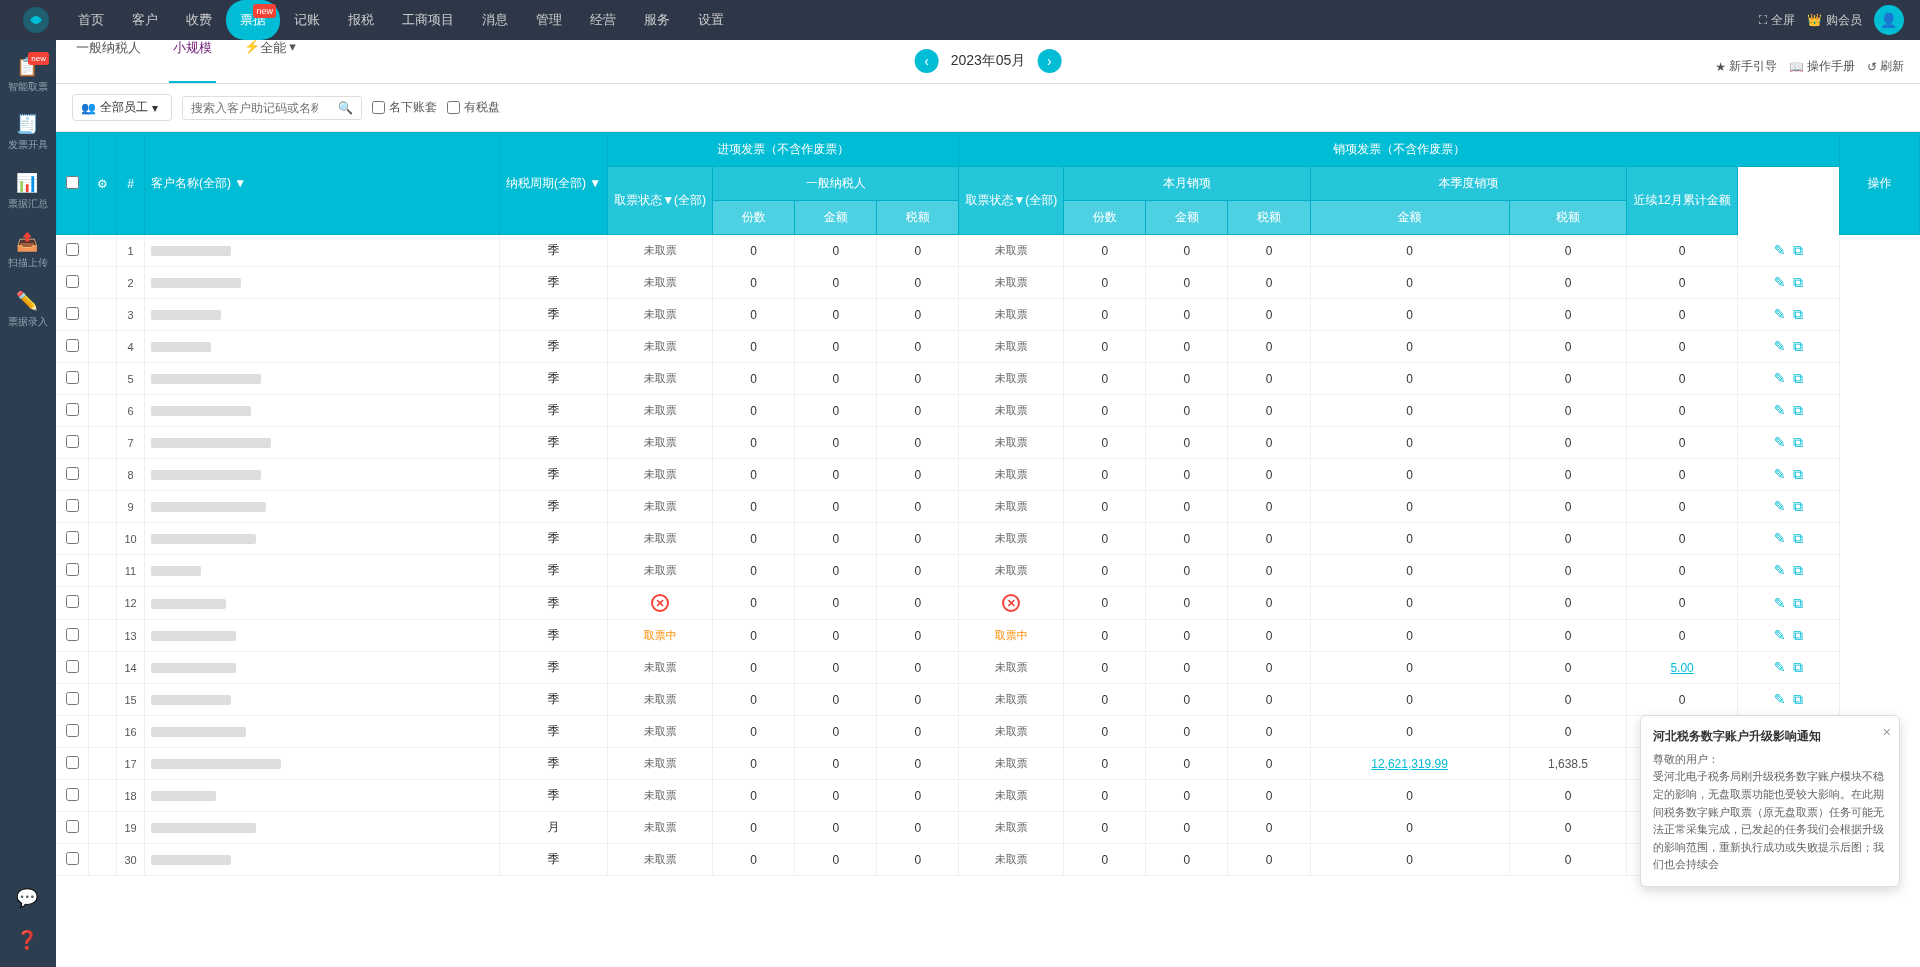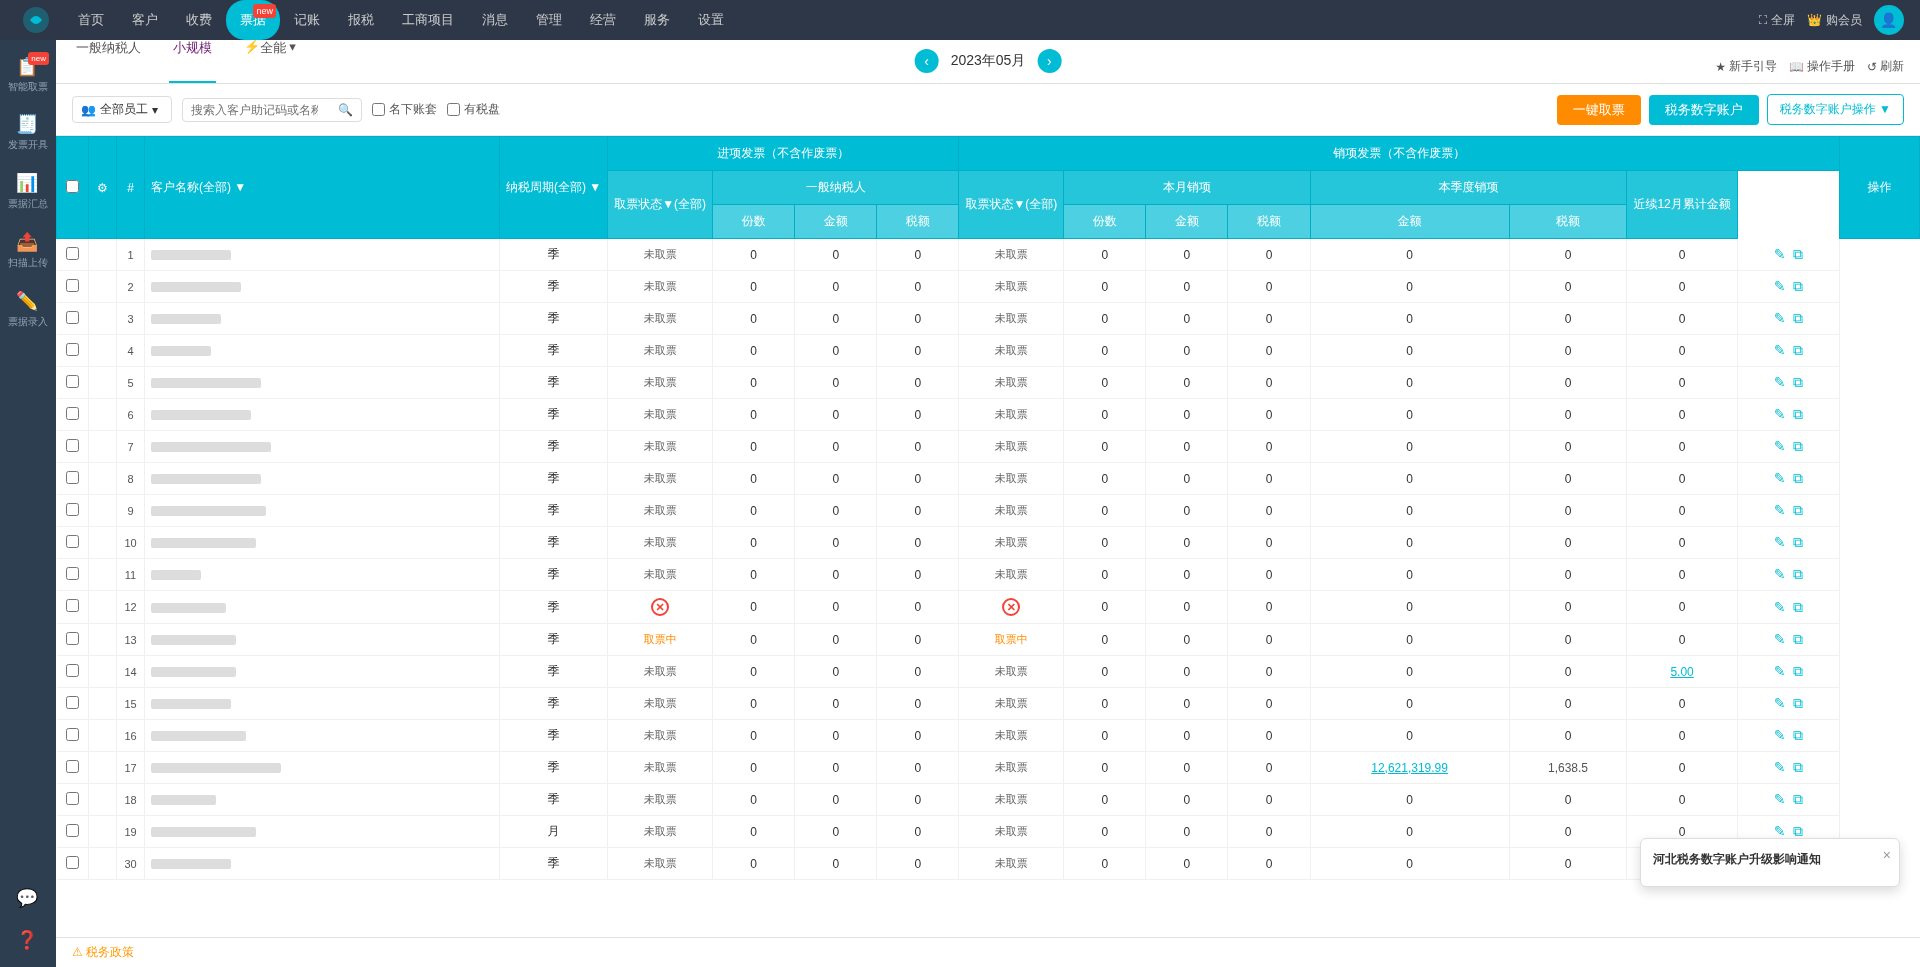--- a/index.html
+++ b/index.html
@@ -219,27 +219,20 @@
         <span>🔍</span>
       </div>
       <label class="checkbox-item">
         <input type="checkbox" style="">
         <span>名下账套</span>
       </label>
       <label class="checkbox-item">
         <input type="checkbox" style="">
         <span>有税盘</span>
       </label>
-      <div class="toolbar-right">
-        <button class="btn-primary">一键取票</button>
-        <button class="btn-teal">税务数字账户</button>
-        <button class="btn-teal-outline">
-          <span>税务数字账户操作 ▼</span>
-        </button>
-      </div>
     </div>
 
     <div class="table-container">
       <table>
         <thead>
           <tr>
             <th rowspan="3" style="width:32px"><input type="checkbox" style=""></th>
             <th rowspan="3" style="width:28px">⚙</th>
             <th rowspan="3" style="width:28px">#</th>
             <th rowspan="3" style="min-width:160px;text-align:left">客户名称(全部) ▼</th>
@@ -745,23 +738,24 @@
       <td>0</td>
       <td>
         <span class="action-btn">✎</span>
         <span class="action-btn">⧉</span>
       </td>
     </tr>
           </tbody>
       </table>
     </div>
 
-    <div class="status-bar">
-      <span>⚠ 税务政策</span>
-    </div>
 
   </div>
 </div>
 
 <div class="notification-popup">
   <div class="popup-close">×</div>
   <div class="popup-title">河北税务数字账户升级影响通知</div>
+  <div class="popup-body">
+    尊敬的用户：<br>
+    受河北电子税务局刚升级税务数字账户模块不稳定的影响，无盘取票功能也受较大影响。在此期间税务数字账户取票（原无盘取票）任务可能无法正常采集完成，已发起的任务我们会根据升级的影响范围，重新执行成功或失败提示后图；我们也会持续会
+  </div>
 </div>
 
 </body></html>

